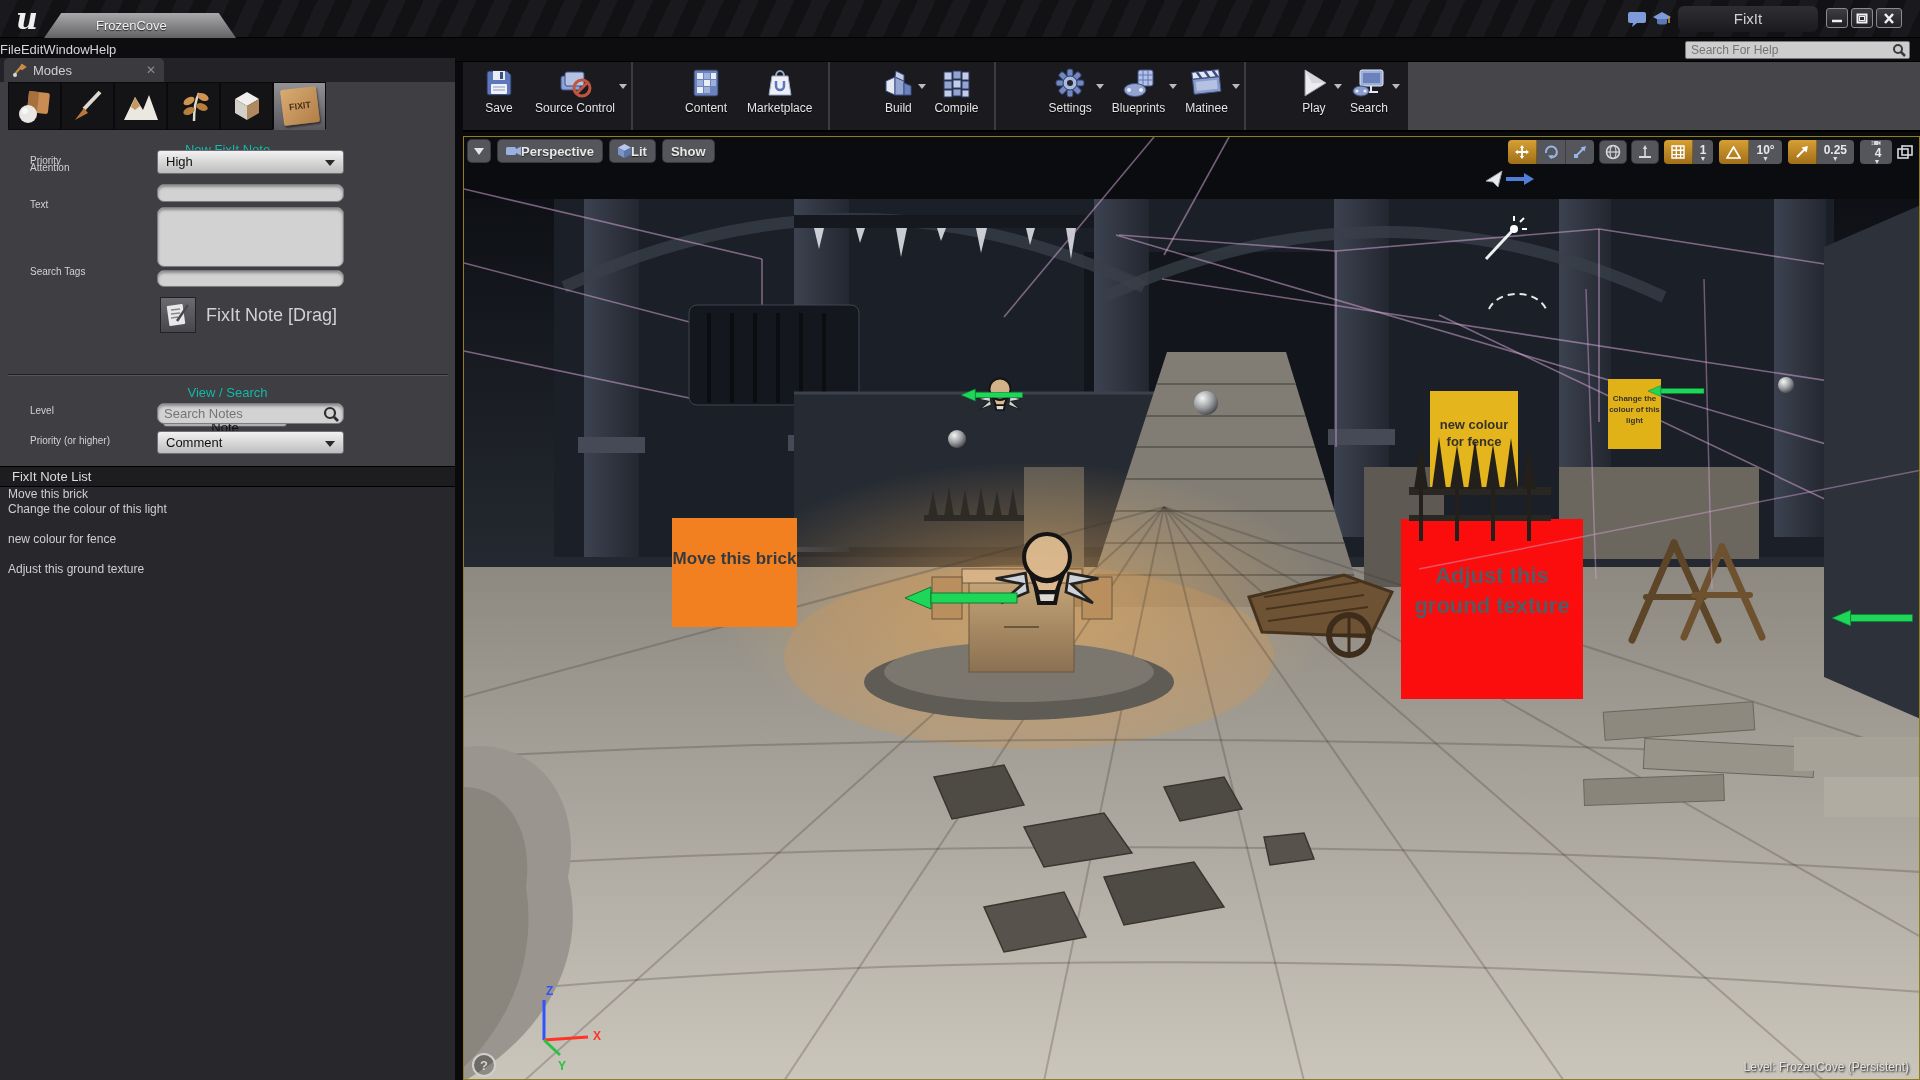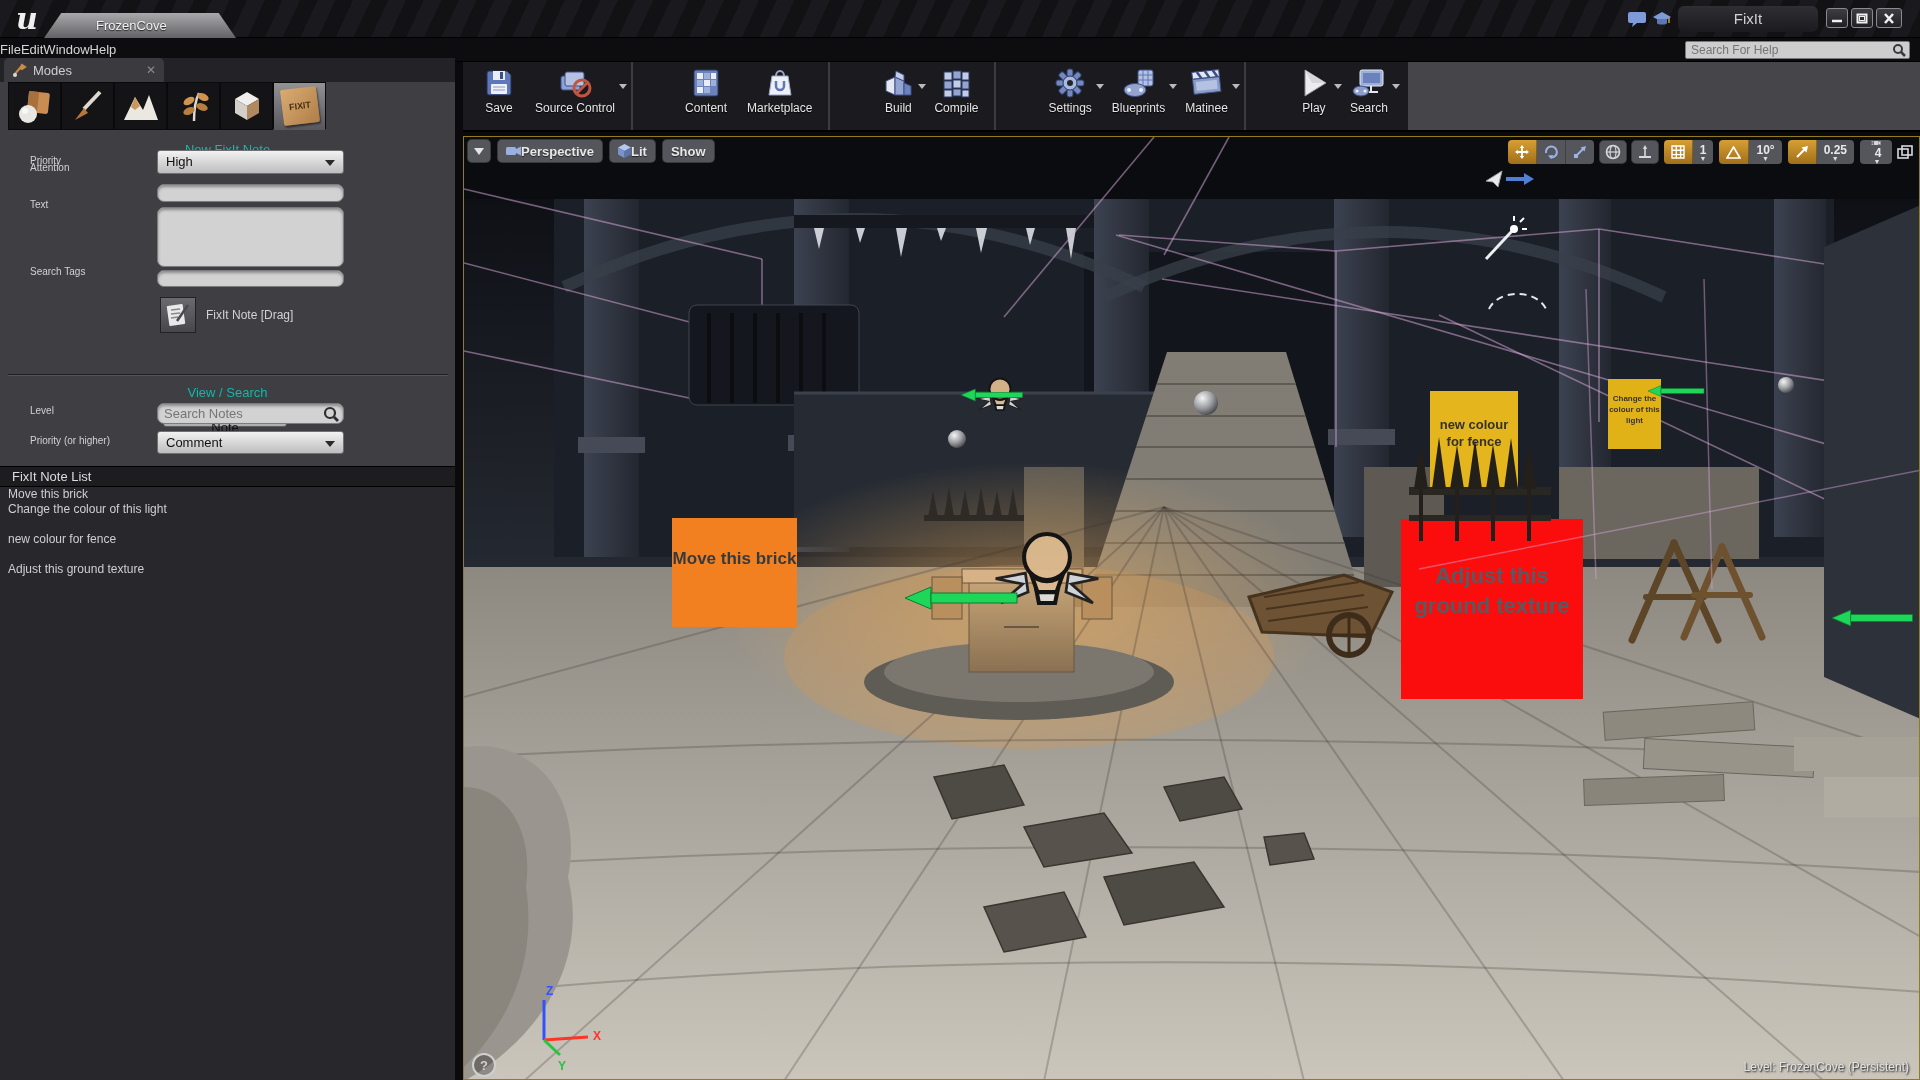--- a/index.html
+++ b/index.html
@@ -43,21 +43,21 @@
     color:#4a3010; font-size:9px; font-weight:bold; display:flex; align-items:center; justify-content:center; border-radius:2px;
     box-shadow:1px 2px 2px rgba(0,0,0,.5); }
   .form-title { position:absolute; left:0; width:455px; text-align:center; color:#14b8a6; font-size:13px; }
   .flabel { position:absolute; left:30px; color:#d2d2d5; font-size:10px; }
   .finput { position:absolute; left:157px; width:187px; background:#d2d2d2; border:1px solid #7c7c80; border-radius:7px;
     box-shadow:inset 0 2px 3px rgba(0,0,0,.35); font-size:12px; color:#222; padding:0 6px; outline:none; }
   .fdrop { position:absolute; left:157px; width:187px; height:24px; background:linear-gradient(#f2f2f2,#bdbdbd);
     border:1px solid #707074; border-radius:3px; font-size:13px; color:#111; line-height:22px; padding:0 8px; }
   .fdrop .car { position:absolute; right:8px; top:9px; width:0; height:0; border-left:5px solid transparent;
     border-right:5px solid transparent; border-top:6px solid #2a2a2a; }
-  .drag-row { position:absolute; left:160px; top:297px; display:flex; align-items:center; gap:10px; color:#d2d2d5; font-size:12px; }
+  .drag-row { position:absolute; left:160px; top:297px; display:flex; align-items:center; gap:10px; color:#d2d2d5; font-size:18px; }
   .drag-ic { width:36px; height:36px; background:linear-gradient(#6a6a70,#46464c); border:1px solid #222; display:flex;
     align-items:center; justify-content:center; }
   .create-btn { position:absolute; left:163px; top:342px; width:124px; height:23px; background:linear-gradient(#ededed,#acacac);
     border:1px solid #5e5e62; border-radius:3px; font-size:13px; color:#111; font-family:"Liberation Sans",sans-serif; }
   .pdiv { position:absolute; left:8px; top:312px; width:440px; height:1px; background:#1f1f22; box-shadow:0 1px 0 #55555a; }
   .nl-header { position:absolute; left:0; top:404px; width:455px; height:21px; background:#1d1d20; border-top:1px solid #000;
     border-bottom:1px solid #000; color:#dcdcde; font-size:13px; line-height:20px; padding-left:12px; }
   .nl-body { position:absolute; left:0; top:425px; width:455px; height:593px; background:#28282c; }
   .nl-row { height:15px; color:#cfcfd2; font-size:12px; line-height:15px; padding-left:8px; white-space:nowrap; }
 

